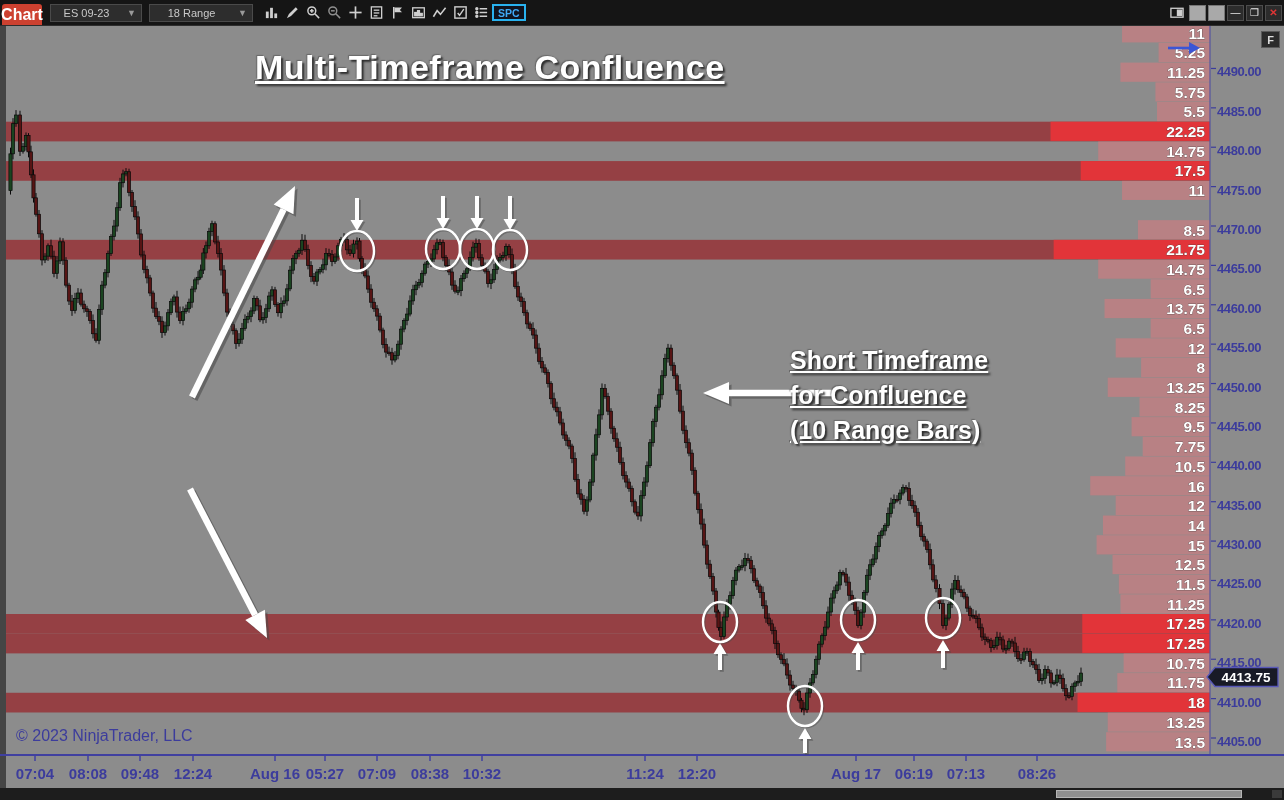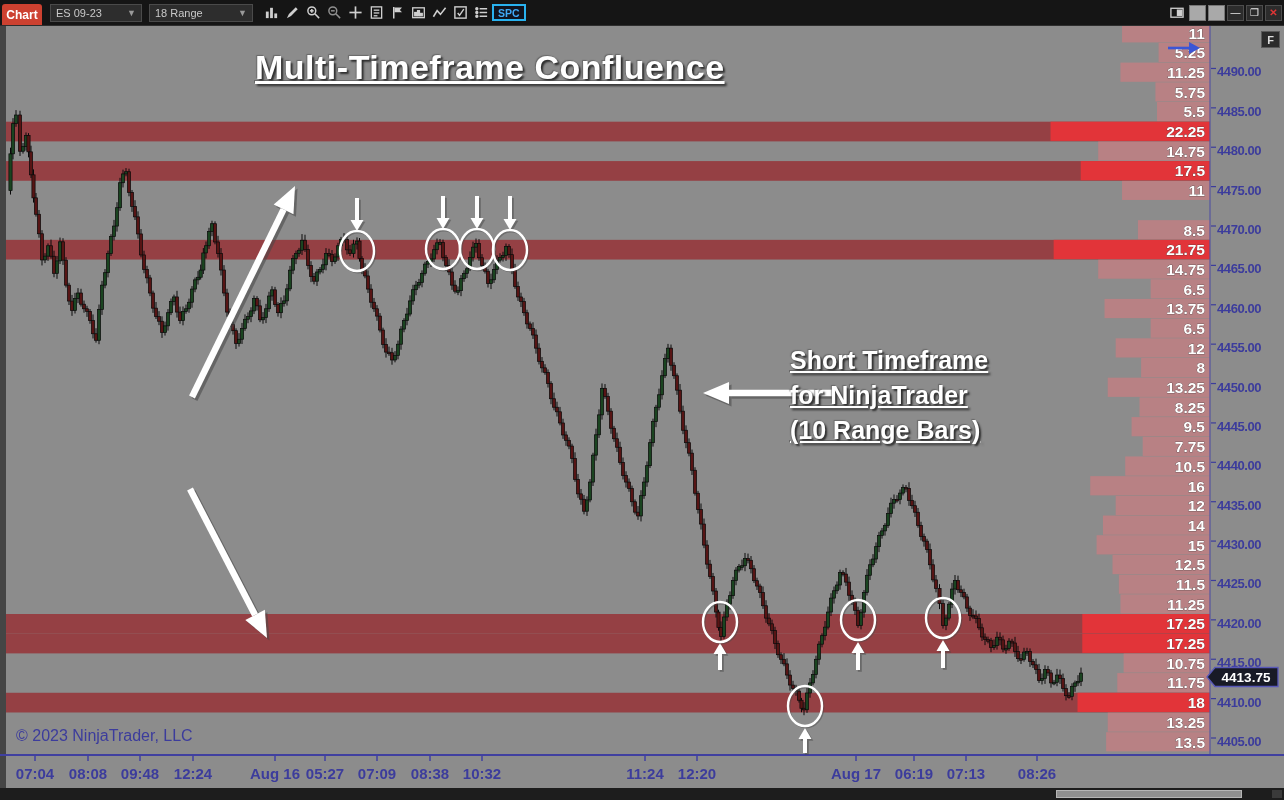--- a/index.html
+++ b/index.html
@@ -3,24 +3,24 @@
 <meta charset="utf-8">
 <style>
   html,body{margin:0;padding:0;background:#555;}
   *{box-sizing:border-box;}
   .window{position:relative;width:1284px;height:800px;background:#8c8c8c;overflow:hidden;
           font-family:"Liberation Sans",sans-serif;}
   
   .toolbar{position:absolute;left:0;top:0;width:1284px;height:26px;background:#151515;
            border-bottom:1px solid #2e2e2e;display:flex;align-items:center;z-index:10;}
   .chart-tab{margin:4px 0 0 2px;height:21px;width:40px;background:#cd4130;color:#fff;
-             font-size:12px;font-weight:bold;display:flex;align-items:center;justify-content:center;
+             font-size:16px;font-weight:bold;display:flex;align-items:center;justify-content:center;
              border-radius:3px 3px 0 0;}
   .dd{height:18px;background:#2d2d2d;border:1px solid #4a4a4a;color:#c9c9c9;font-size:11px;
-      display:flex;align-items:center;padding:0 5px;margin-left:8px;}
+      display:flex;align-items:center;padding:0 5px;margin-left:8px;text-align:center;}
   .dd .lbl{flex:1;}
   .dd .chev{color:#9a9a9a;font-size:9px;margin-left:10px;}
   .dd-instr{width:92px;margin-left:8px;}
   .dd-int{width:104px;margin-left:7px;}
   .tools{display:flex;align-items:center;margin-left:8px;}
   .tbi{width:21px;height:20px;display:flex;align-items:center;justify-content:center;cursor:default;}
   .tbi svg{display:block;}
   .spc{height:17px;padding:0 4px;border:2px solid #29b2ef;color:#3fa9f5;
        font-size:10.5px;font-weight:bold;display:flex;align-items:center;background:#10141f;}
   .tb-spacer{flex:1;}
@@ -1088,21 +1088,21 @@
       <ellipse cx="858" cy="620" rx="17" ry="20" fill="none" stroke="#fff" stroke-width="2.4"></ellipse>
       <ellipse cx="944.2" cy="619.2" rx="17" ry="20" fill="none" stroke="#4a4a4a" stroke-width="2.4" opacity="0.45"></ellipse>
       <ellipse cx="943" cy="618" rx="17" ry="20" fill="none" stroke="#fff" stroke-width="2.4"></ellipse>
       <ellipse cx="806.2" cy="707.2" rx="17" ry="20" fill="none" stroke="#4a4a4a" stroke-width="2.4" opacity="0.45"></ellipse>
       <ellipse cx="805" cy="706" rx="17" ry="20" fill="none" stroke="#fff" stroke-width="2.4"></ellipse>
     </svg>
 
   <div class="annot annot-title">Multi-Timeframe Confluence</div>
   <div class="annot annot-right">
     <div>Short Timeframe</div>
-    <div>for NinjaTrader</div>
+    <div>for Confluence</div>
     <div>(10 Range Bars)</div>
   </div>
   <div class="copyright">© 2023 NinjaTrader, LLC</div>
   <div class="fbtn">F</div>
 
   <div class="hscroll">
     <div class="hthumb"></div>
     <div class="hcorner"></div>
   </div>
 </div>

